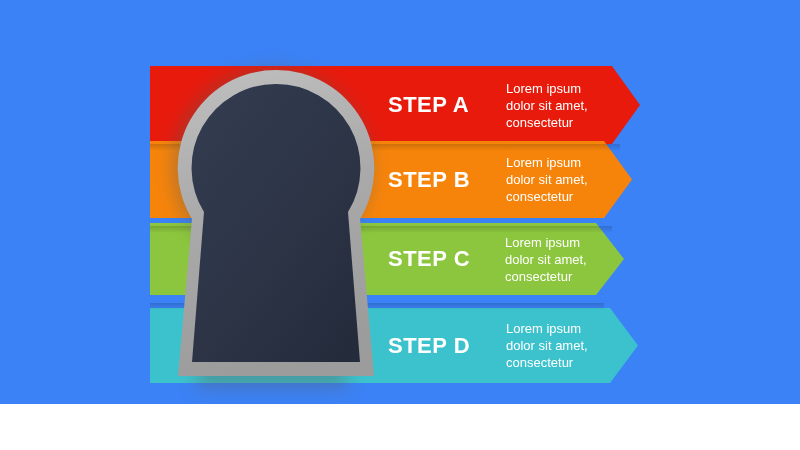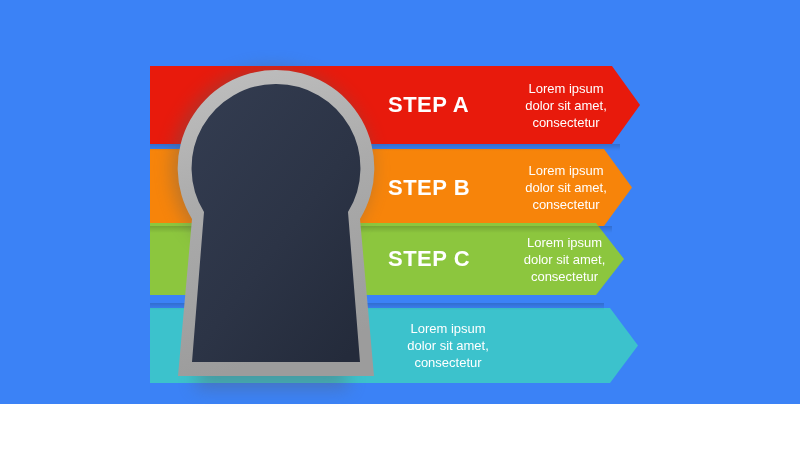--- a/index.html
+++ b/index.html
@@ -48,27 +48,27 @@
     font-size: 22px;
     font-weight: bold;
     letter-spacing: 0.5px;
     white-space: nowrap;
     width: 118px;
   }
   .step-desc {
     color: #ffffff;
     font-size: 13px;
     line-height: 17px;
-    text-align: center;
+    text-align: left;
     width: 120px;
     white-space: pre-line;
   }
 
   #bar-a { top: 66px;  height: 78px;  width: 490px; }
-  #bar-b { top: 149px; height: 77px;  width: 482px; }
+  #bar-b { top: 141px; height: 77px;  width: 482px; }
   #bar-c { top: 223px; height: 72px;  width: 474px; }
   #bar-d { top: 308px; height: 75px;  width: 488px; }
 
   
   #keyhole-wrap {
     position: absolute;
     left: 168px;
     top: 58px;
     width: 215px;
     height: 330px;
@@ -143,20 +143,21 @@
       <div class="step-label">STEP C</div>
       <div class="step-desc">Lorem ipsum
 dolor sit amet,
 consectetur</div>
     </div>
   </div>
 
   <div class="bar" id="bar-d">
     <div class="bar-shape" style="background:#3CC2CC"></div>
     <div class="bar-content">
+      <div class="step-label">STEP D</div>
       <div class="step-desc">Lorem ipsum
 dolor sit amet,
 consectetur</div>
     </div>
   </div>
 
   <div class="bar-sep" style="top:144px; width:470px;"></div>
   <div class="bar-sep" style="top:226px; width:462px;"></div>
   <div class="bar-sep" style="top:303px; width:454px;"></div>
 

